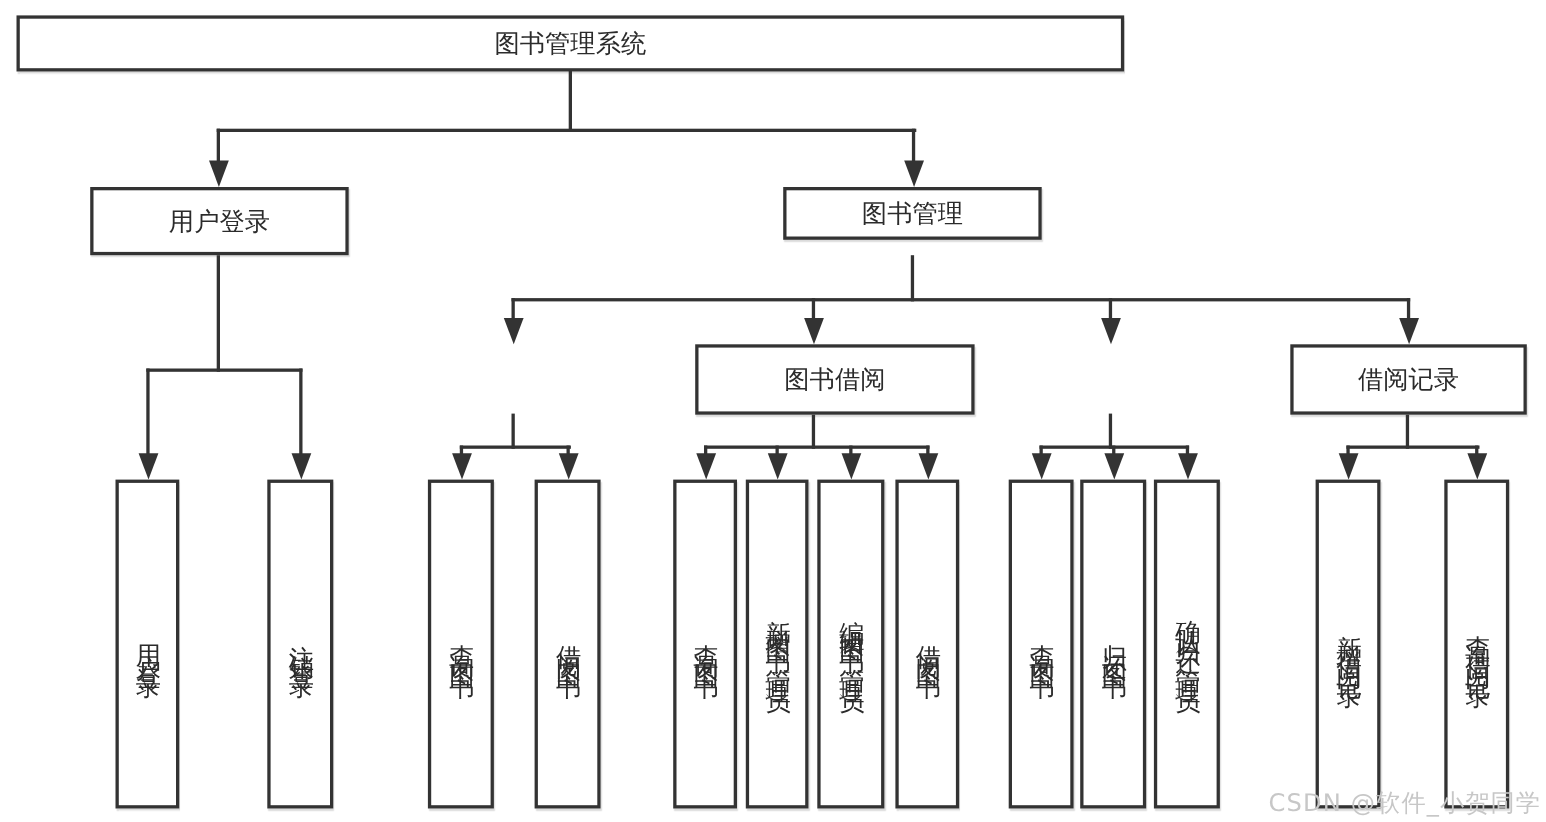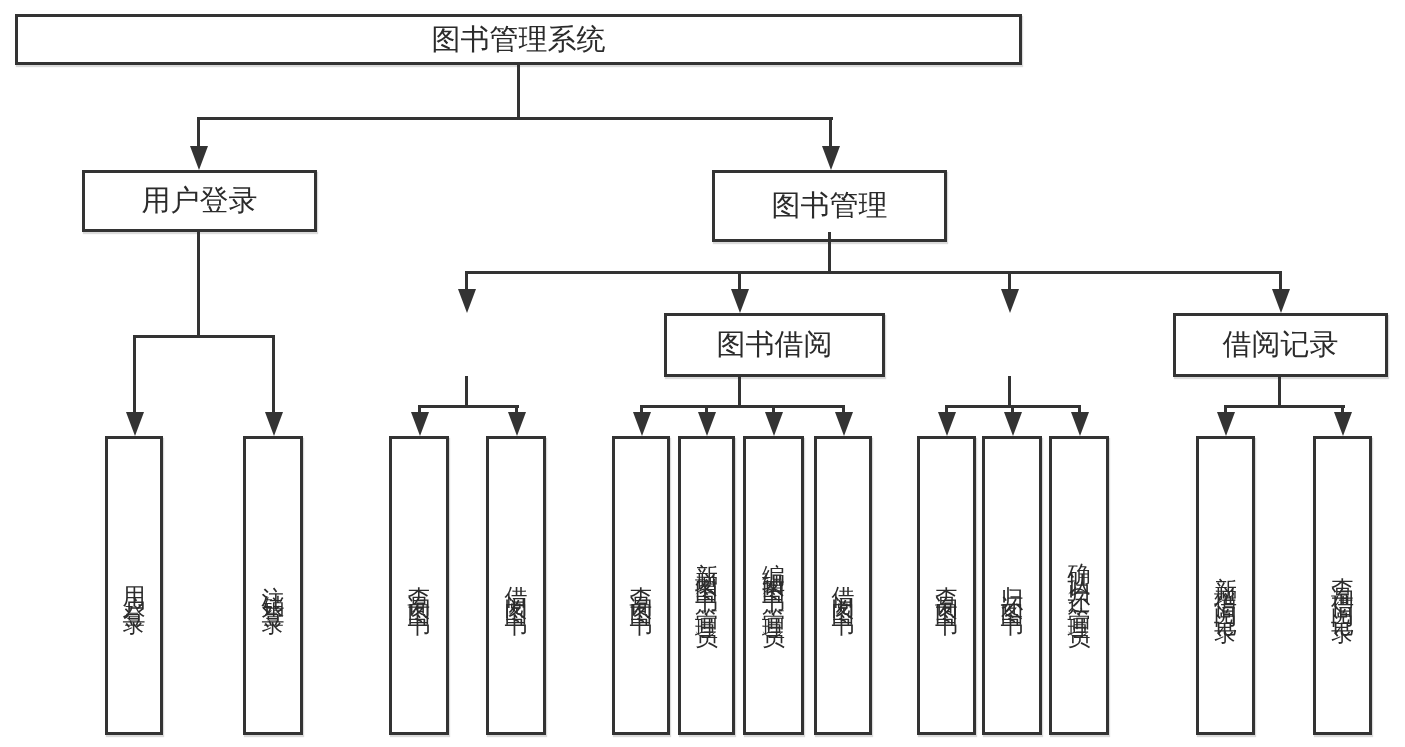--- a/index.html
+++ b/index.html
@@ -3,21 +3,21 @@
 <meta charset="utf-8">
 <title>图书管理系统功能结构图</title>
 <style>
   html,body{margin:0;padding:0;background:#ffffff;}
   body{width:1405px;height:747px;position:relative;overflow:hidden;
        font-family:"DejaVu Sans","Liberation Sans",sans-serif;}
   .stage{position:absolute;left:0;top:0;width:1405px;height:747px;}
   .box{position:absolute;box-sizing:border-box;border:3px solid #333333;background:#ffffff;
        display:flex;align-items:center;justify-content:center;color:#2b2b2b;
        box-shadow:1px 2px 1px rgba(0,0,0,0.14);}
-  .hlabel{font-size:29px;white-space:nowrap;}
+  .hlabel{font-size:23px;white-space:nowrap;}
   .vbox .vtext{writing-mode:vertical-lr;text-orientation:mixed;letter-spacing:9px;
        font-size:23px;line-height:1;}
   .line{position:absolute;background:#333333;}
   .arr{position:absolute;width:0;height:0;
        border-left:9px solid transparent;border-right:9px solid transparent;
        border-top:24px solid #333333;}
   .watermark{position:absolute;right:4px;bottom:2px;font-size:22px;color:#c7c7c7;
        letter-spacing:1px;z-index:10;white-space:nowrap;}
 </style>
 </head>
@@ -34,21 +34,21 @@
     <div class="line" style="left:197px;top:117px;width:636px;height:3px;"></div>
     <div class="line" style="left:197px;top:117px;width:3px;height:31px;"></div>
     <div class="arr" style="left:190px;top:146px;"></div>
     <div class="line" style="left:829px;top:117px;width:3px;height:31px;"></div>
     <div class="arr" style="left:822px;top:146px;"></div>
   </div>
 
   <div class="box hbox" style="left:82px;top:170px;width:235px;height:62px;">
     <span class="hlabel">用户登录</span>
   </div>
-  <div class="box hbox" style="left:712px;top:170px;width:235px;height:72px;">
+  <div class="box hbox" style="left:712px;top:170px;width:235px;height:48px;">
     <span class="hlabel">图书管理</span>
   </div>
 
   <div>
     <div class="line" style="left:197px;top:232px;width:3px;height:106px;"></div>
     <div class="line" style="left:133px;top:335px;width:142px;height:3px;"></div>
     <div class="line" style="left:133px;top:335px;width:3px;height:79px;"></div>
     <div class="arr" style="left:126px;top:412px;"></div>
     <div class="line" style="left:272px;top:335px;width:3px;height:79px;"></div>
     <div class="arr" style="left:265px;top:412px;"></div>
@@ -60,21 +60,21 @@
     <div class="line" style="left:465px;top:271px;width:3px;height:20px;"></div>
     <div class="arr" style="left:458px;top:289px;"></div>
     <div class="line" style="left:738px;top:271px;width:3px;height:20px;"></div>
     <div class="arr" style="left:731px;top:289px;"></div>
     <div class="line" style="left:1008px;top:271px;width:3px;height:20px;"></div>
     <div class="arr" style="left:1001px;top:289px;"></div>
     <div class="line" style="left:1279px;top:271px;width:3px;height:20px;"></div>
     <div class="arr" style="left:1272px;top:289px;"></div>
   </div>
 
-  <div class="box hbox" style="left:632px;top:313px;width:221px;height:64px;margin-left:32px;">
+  <div class="box hbox" style="left:632px;top:313px;width:254px;height:64px;">
     <span class="hlabel">图书借阅</span>
   </div>
   <div class="box hbox" style="left:1173px;top:313px;width:215px;height:64px;">
     <span class="hlabel">借阅记录</span>
   </div>
 
   <div>
     <div class="line" style="left:465px;top:376px;width:3px;height:32px;"></div>
     <div class="line" style="left:418px;top:405px;width:101px;height:3px;"></div>
     <div class="line" style="left:418px;top:405px;width:3px;height:10px;"></div>
@@ -153,13 +153,14 @@
     <span class="vtext">确认归还（管理员）</span>
   </div>
 
   <div class="box vbox" style="left:1196px;top:436px;width:59px;height:299px;">
     <span class="vtext">新增借阅记录</span>
   </div>
   <div class="box vbox" style="left:1313px;top:436px;width:59px;height:299px;">
     <span class="vtext">查询借阅记录</span>
   </div>
 
+  <div class="watermark">CSDN @软件_小贺同学</div>
 </div>
 
 </body></html>

